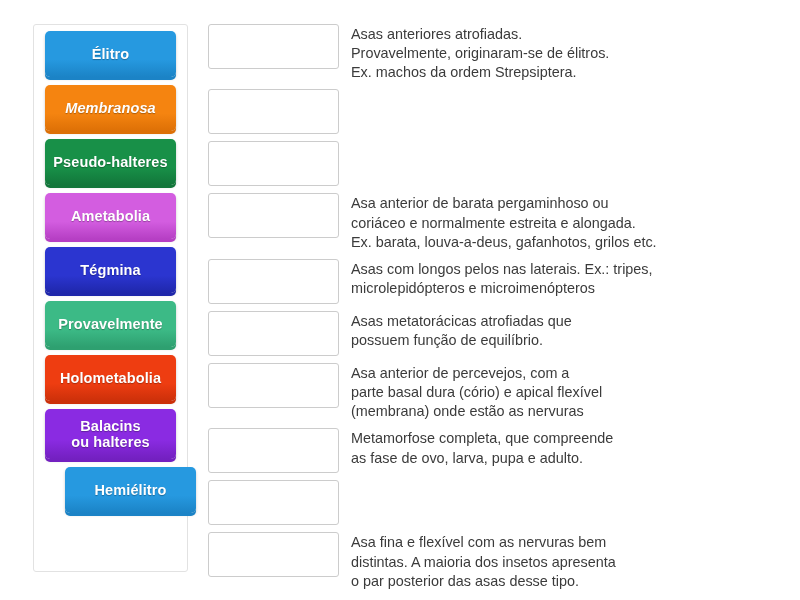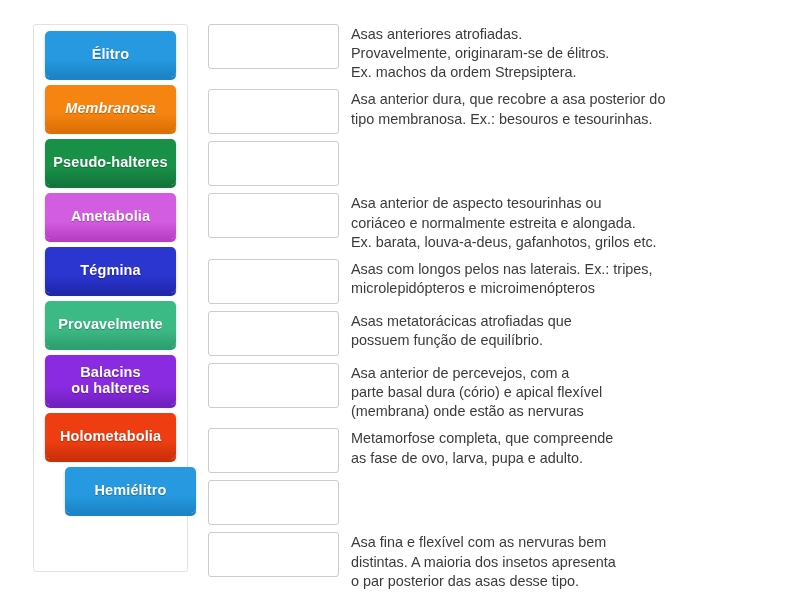--- a/index.html
+++ b/index.html
@@ -100,45 +100,43 @@
 <div id="page">
 
   <div class="tiles-panel">
 
   <div class="tile" style="background: linear-gradient(rgb(38, 153, 224) 0%, rgb(38, 153, 224) 62%, rgb(27, 131, 198) 100%); box-shadow: rgb(27, 131, 198) 0px 3px 0px, rgba(0, 0, 0, 0.22) 0px 2px 3px;">Élitro</div>
       <div class="tile" style="background: linear-gradient(rgb(245, 132, 16) 0%, rgb(245, 132, 16) 62%, rgb(221, 112, 6) 100%); box-shadow: rgb(221, 112, 6) 0px 3px 0px, rgba(0, 0, 0, 0.22) 0px 2px 3px; font-style: italic;">Membranosa</div>
       <div class="tile" style="background: linear-gradient(rgb(24, 144, 72) 0%, rgb(24, 144, 72) 62%, rgb(18, 118, 58) 100%); box-shadow: rgb(18, 118, 58) 0px 3px 0px, rgba(0, 0, 0, 0.22) 0px 2px 3px;">Pseudo-halteres</div>
       <div class="tile" style="background: linear-gradient(rgb(211, 93, 224) 0%, rgb(211, 93, 224) 62%, rgb(182, 63, 196) 100%); box-shadow: rgb(182, 63, 196) 0px 3px 0px, rgba(0, 0, 0, 0.22) 0px 2px 3px;">Ametabolia</div>
       <div class="tile" style="background: linear-gradient(rgb(43, 53, 208) 0%, rgb(43, 53, 208) 62%, rgb(31, 39, 171) 100%); box-shadow: rgb(31, 39, 171) 0px 3px 0px, rgba(0, 0, 0, 0.22) 0px 2px 3px;">Tégmina</div>
       <div class="tile" style="background: linear-gradient(rgb(60, 186, 134) 0%, rgb(60, 186, 134) 62%, rgb(46, 160, 112) 100%); box-shadow: rgb(46, 160, 112) 0px 3px 0px, rgba(0, 0, 0, 0.22) 0px 2px 3px;">Provavelmente</div>
+      <div class="tile" style="background: linear-gradient(rgb(238, 61, 17) 0%, rgb(238, 61, 17) 62%, rgb(204, 48, 10) 100%); box-shadow: rgb(204, 48, 10) 0px 3px 0px, rgba(0, 0, 0, 0.22) 0px 2px 3px;">Holometabolia</div>
       <div class="tile two-line" style="background: linear-gradient(rgb(138, 43, 226) 0%, rgb(138, 43, 226) 62%, rgb(115, 32, 192) 100%); box-shadow: rgb(115, 32, 192) 0px 3px 0px, rgba(0, 0, 0, 0.22) 0px 2px 3px;">Balacins
 ou halteres</div>
-      <div class="tile" style="background: linear-gradient(rgb(238, 61, 17) 0%, rgb(238, 61, 17) 62%, rgb(204, 48, 10) 100%); box-shadow: rgb(204, 48, 10) 0px 3px 0px, rgba(0, 0, 0, 0.22) 0px 2px 3px;">Holometabolia</div>
       <div class="tile" style="background: linear-gradient(rgb(38, 153, 224) 0%, rgb(38, 153, 224) 62%, rgb(27, 131, 198) 100%); box-shadow: rgb(27, 131, 198) 0px 3px 0px, rgba(0, 0, 0, 0.22) 0px 2px 3px;">Hemiélitro</div>
     </div>
 
   <div class="rows">
 
   <div class="row">
         <div class="dropzone"></div>
         <div class="desc">Asas anteriores atrofiadas.
 Provavelmente, originaram-se de élitros.
 Ex. machos da ordem Strepsiptera.</div>
       </div>
       <div class="row">
         <div class="dropzone"></div>
-        <div class="desc">Asa anterior dura, que recobre a asa posterior do
-tipo membranosa. Ex.: besouros e tesourinhas.</div>
       </div>
       <div class="row">
         <div class="dropzone"></div>
       </div>
       <div class="row">
         <div class="dropzone"></div>
-        <div class="desc">Asa anterior de aspecto tesourinhas ou
+        <div class="desc">Asa anterior de barata pergaminhoso ou
 coriáceo e normalmente estreita e alongada.
 Ex. barata, louva-a-deus, gafanhotos, grilos etc.</div>
       </div>
       <div class="row">
         <div class="dropzone"></div>
         <div class="desc">Asas com longos pelos nas laterais. Ex.: tripes,
 microlepidópteros e microimenópteros</div>
       </div>
       <div class="row">
         <div class="dropzone"></div>

